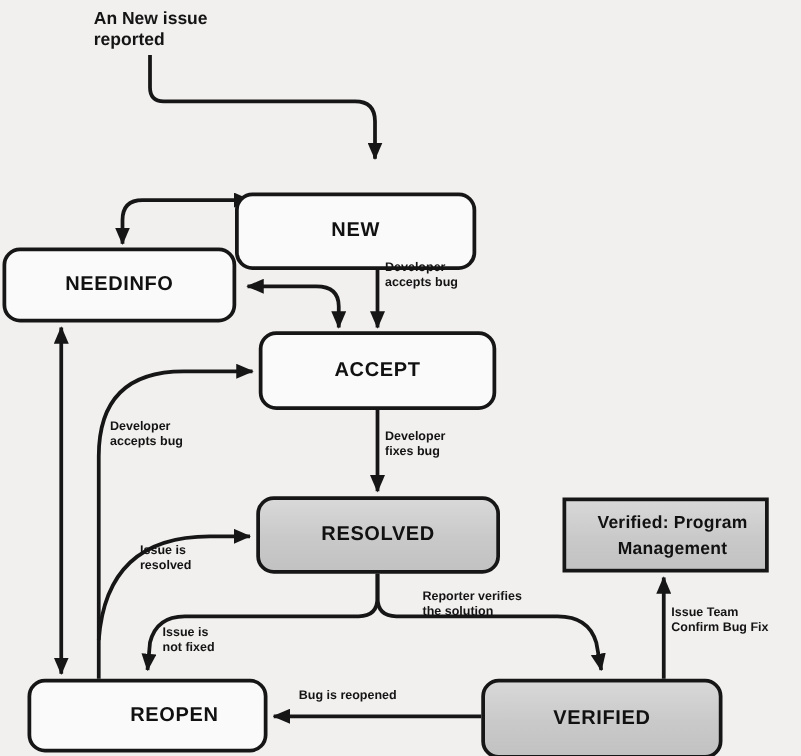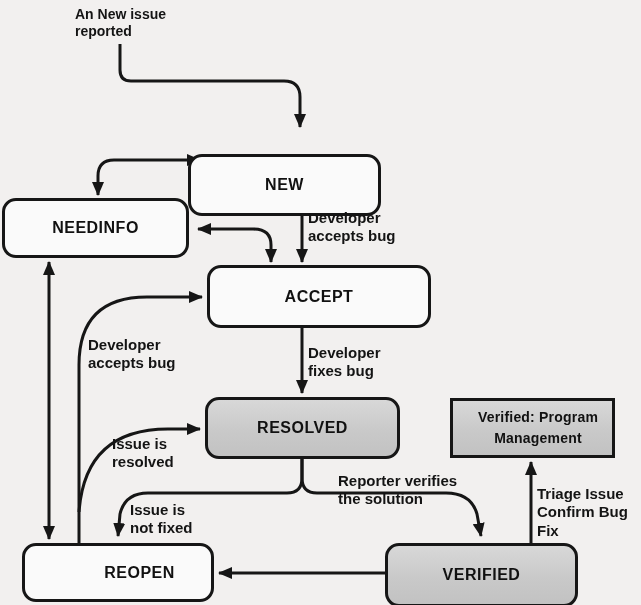--- a/index.html
+++ b/index.html
@@ -35,21 +35,21 @@
     letter-spacing: 0.5px;
     color: #111;
   }
   .node.rounded { border-radius: 14px; }
   .node.light { background: #fafafa; }
   .node.gray  { background: linear-gradient(180deg, #d8d8d8 0%, #c9c9c9 55%, #c2c2c2 100%); }
   .node.small-label { font-size: 14px; letter-spacing: 0.2px; line-height: 1.5; white-space: pre-line; }
   .edge-label {
     position: absolute;
     font-weight: bold;
-    font-size: 15px;
+    font-size: 10px;
     line-height: 1.22;
     white-space: pre-line;
     color: #141414;
   }
 </style>
 </head>
 <body>
 
 <div id="stage">
 
@@ -78,21 +78,21 @@
   </svg>
 
   <div class="node rounded light" style="left:188px; top:130px; width:193px; height:62px;margin-top:24px;">
     <span>NEW</span>
   </div>
 
   <div class="node rounded light" style="left:2px; top:198px; width:187px; height:60px;">
     <span>NEEDINFO</span>
   </div>
 
-  <div class="node rounded light" style="left:207px; top:265px; width:224px; height:63px;">
+  <div class="node rounded light" style="left:207px; top:265px; width:190px; height:63px;">
     <span>ACCEPT</span>
   </div>
 
   <div class="node rounded gray" style="left:205px; top:397px; width:195px; height:62px;">
     <span>RESOLVED</span>
   </div>
 
   <div class="node gray small-label" style="left:450px; top:398px; width:165px; height:60px;padding-left:11px;">
     <span>Verified: Program
 Management</span>
@@ -120,17 +120,18 @@
 
   <div class="edge-label" style="left:112px; top:435px;">Issue is
 resolved</div>
 
   <div class="edge-label" style="left:130px; top:501px;">Issue is
 not fixed</div>
 
   <div class="edge-label" style="left:338px; top:472px;">Reporter verifies
 the solution</div>
 
+  <div class="edge-label" style="left:239px; top:551px;">Bug is reopened</div>
 
-  <div class="edge-label" style="left:537px; top:485px;">Triage Issue
+  <div class="edge-label" style="left:537px; top:485px;">Issue Team
 Confirm Bug Fix</div>
 
 </div>
 
 </body></html>

